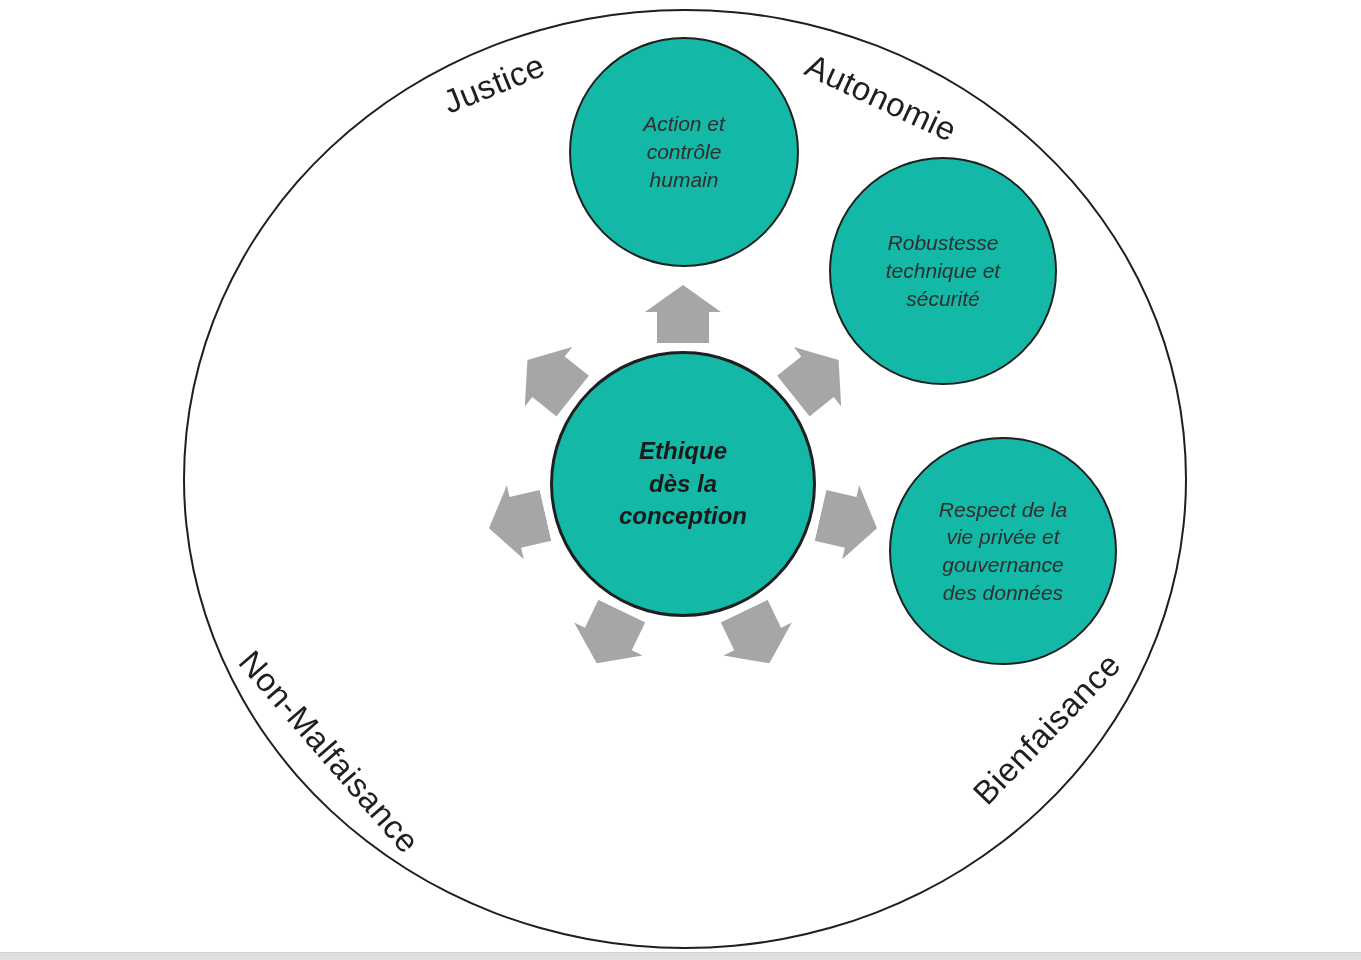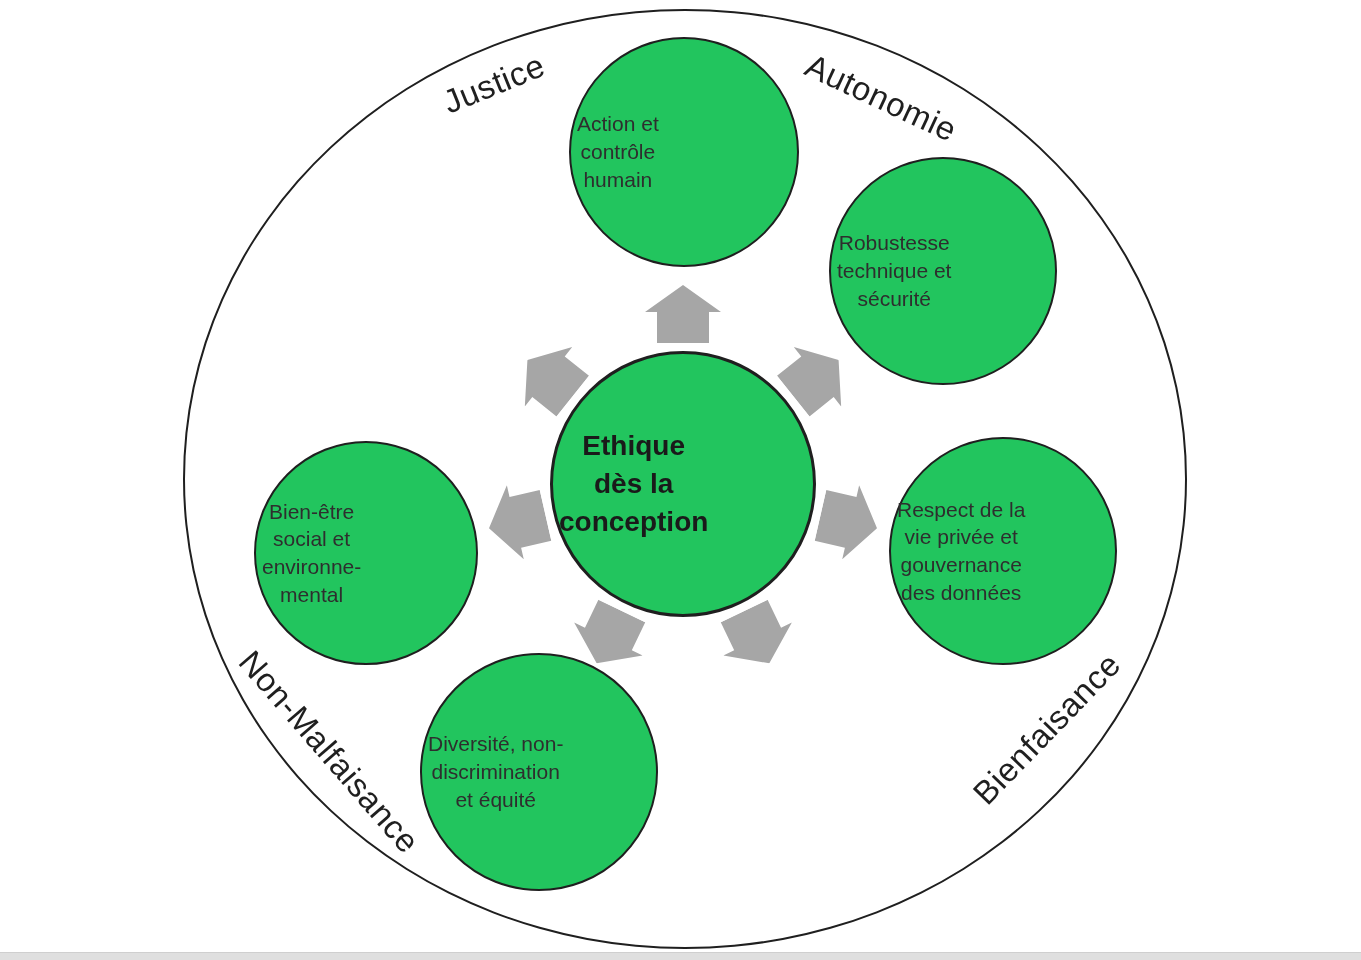--- a/index.html
+++ b/index.html
@@ -20,39 +20,41 @@
     height: 936px;
     border: 2.5px solid #1f1f1f;
     border-radius: 50%;
     background: #ffffff;
   }
   .circle {
     position: absolute;
     transform: translate(-50%, -50%);
     border: 2.5px solid #1f1f1f;
     border-radius: 50%;
-    background: #22c55e;
+    background: #14b8a6;
     display: flex;
     align-items: center;
+    justify-content: center;
     text-align: center;
     box-sizing: border-box;
+    font-style: italic;
   }
   .circle .circle-label {
     white-space: pre-line;
     font-size: 21px;
     line-height: 1.32;
     color: #2e2e2e;
     padding: 6px;
   }
   .center-circle {
     border-width: 3px;
     z-index: 3;
   }
   .center-circle .circle-label {
-    font-size: 28px;
+    font-size: 24px;
     line-height: 1.35;
     font-weight: bold;
     color: #1a1a1a;
   }
   .principle-label {
     position: absolute;
     transform-origin: center;
     font-size: 33px;
     letter-spacing: 0.5px;
     color: #1f1f1f;
@@ -148,29 +150,18 @@
   </div>
 
   <div class="circle" style="left:1003px; top:551px; width:228px; height:228px;">
     <div class="circle-label">Respect de la
 vie privée et
 gouvernance
 des données</div>
   </div>
 
 
-  <div class="circle" style="left:539px; top:772px; width:238px; height:238px;">
-    <div class="circle-label">Diversité, non-
-discrimination
-et équité</div>
-  </div>
 
-  <div class="circle" style="left:366px; top:553px; width:224px; height:224px;">
-    <div class="circle-label">Bien-être
-social et
-environne-
-mental</div>
-  </div>
 
 
   <div class="bottom-strip"></div>
 
 </div>
 
 </body></html>

